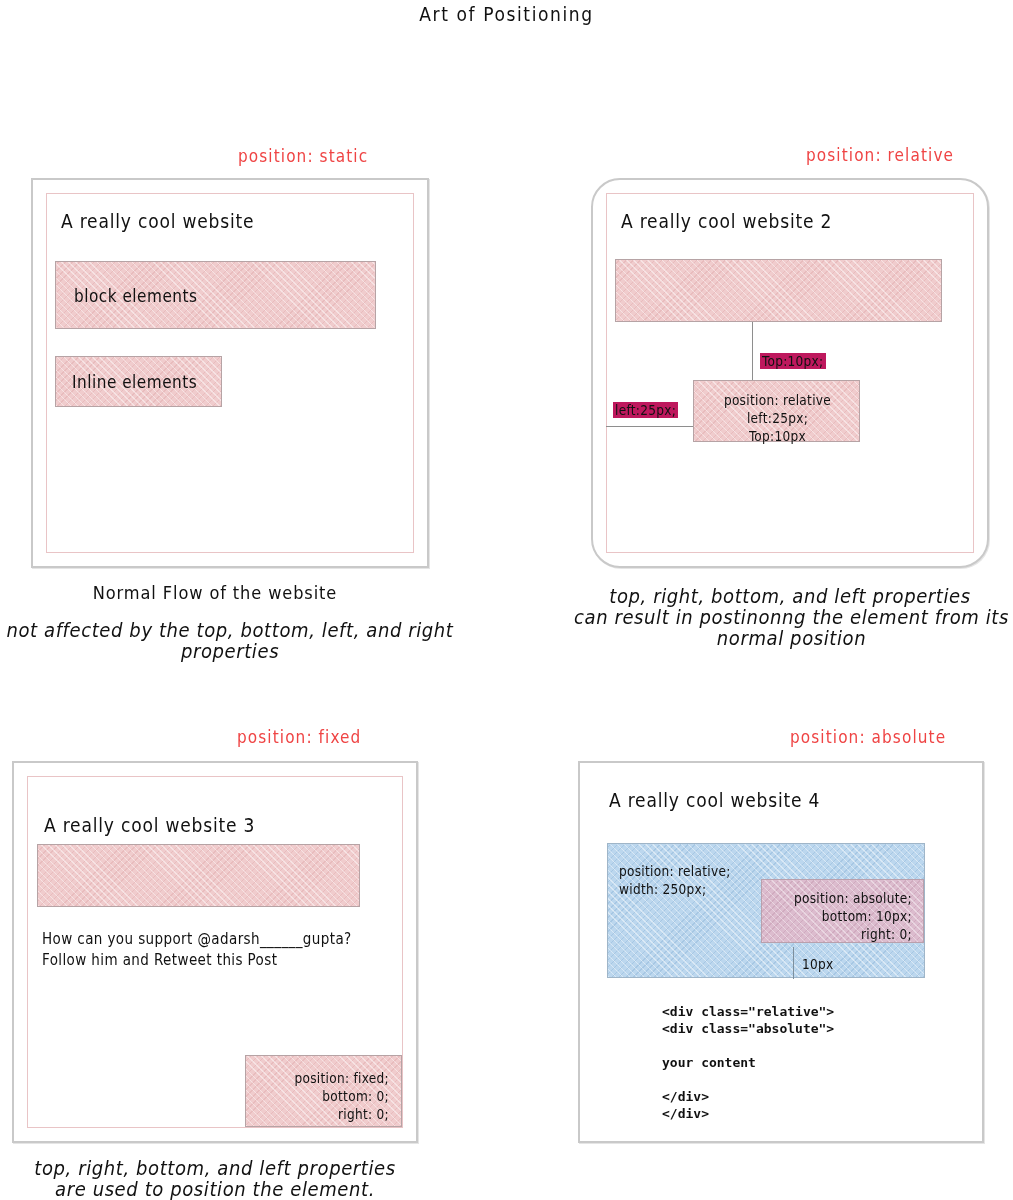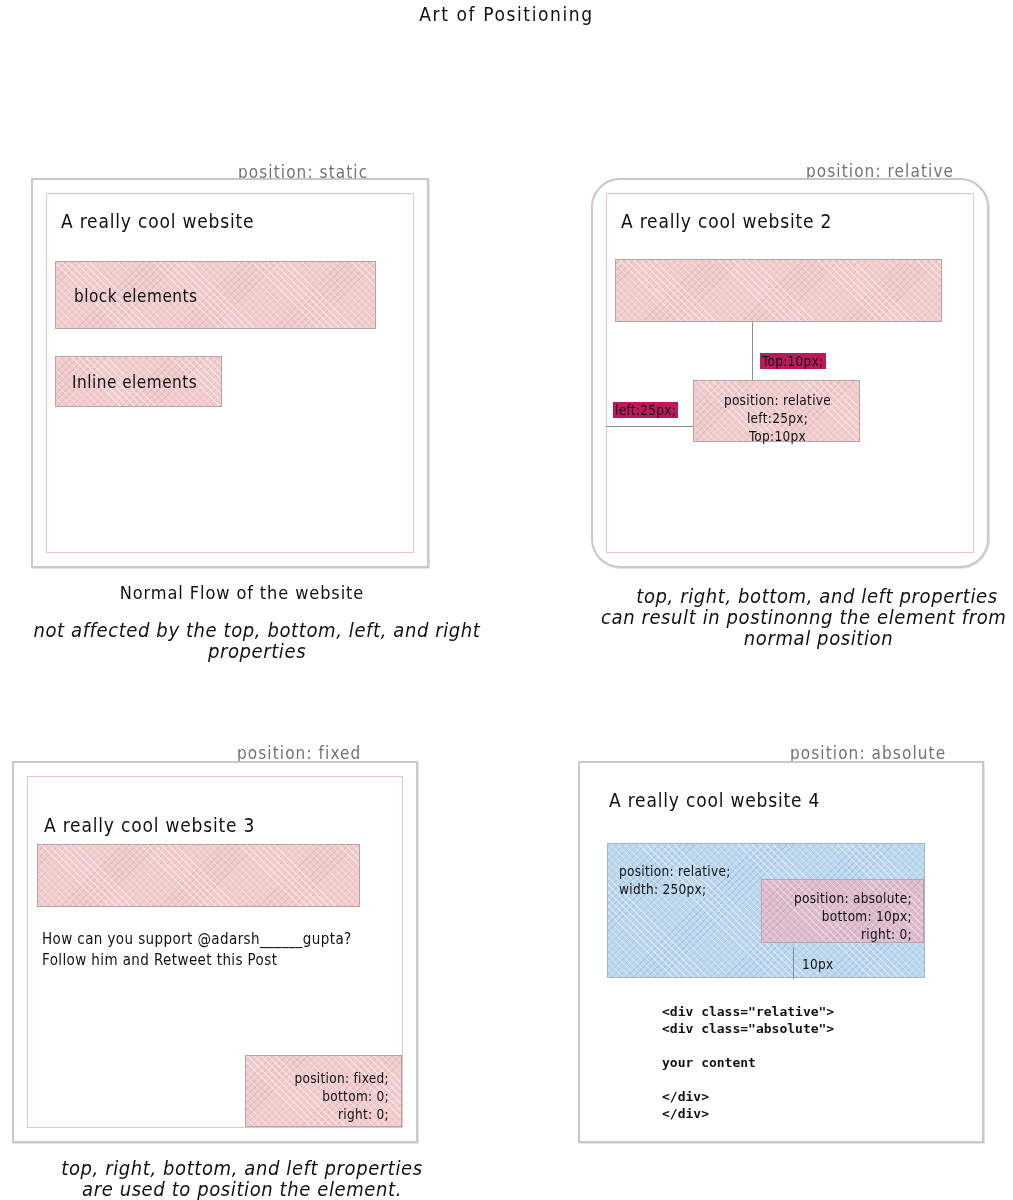--- a/index.html
+++ b/index.html
@@ -35,23 +35,22 @@
     font-size: 19px;
     letter-spacing: 1.6px;
     color: #111;
   }
 
   
   .section-label {
     position: absolute;
     font-size: 17px;
     letter-spacing: 1.1px;
-    color: #737373;
-    white-space: nowrap;
-    margin-top: 16px;
+    color: #ef4444;
+    white-space: nowrap;
   }
 
   
   .panel {
     position: absolute;
     background: #ffffff;
     border: 2px solid #c9c9c9;
     box-shadow: 1px 1px 0 rgba(0,0,0,0.10);
   }
   .panel-inner {
@@ -125,21 +124,20 @@
     background: #be185d;
     padding: 0 2px;
   }
 
   
   .caption {
     position: absolute;
     text-align: center;
     color: #111;
     white-space: pre-line;
-    margin-left: 27px;
   }
   .caption-main { font-size: 18px; letter-spacing: 0.9px; }
   .caption-sub  { font-size: 20px; letter-spacing: 0.6px; line-height: 21px; font-style: italic; }
 
   
   .codeblock {
     position: absolute;
     font-family: "DejaVu Sans Mono", monospace;
     font-size: 13px;
     line-height: 17px;

